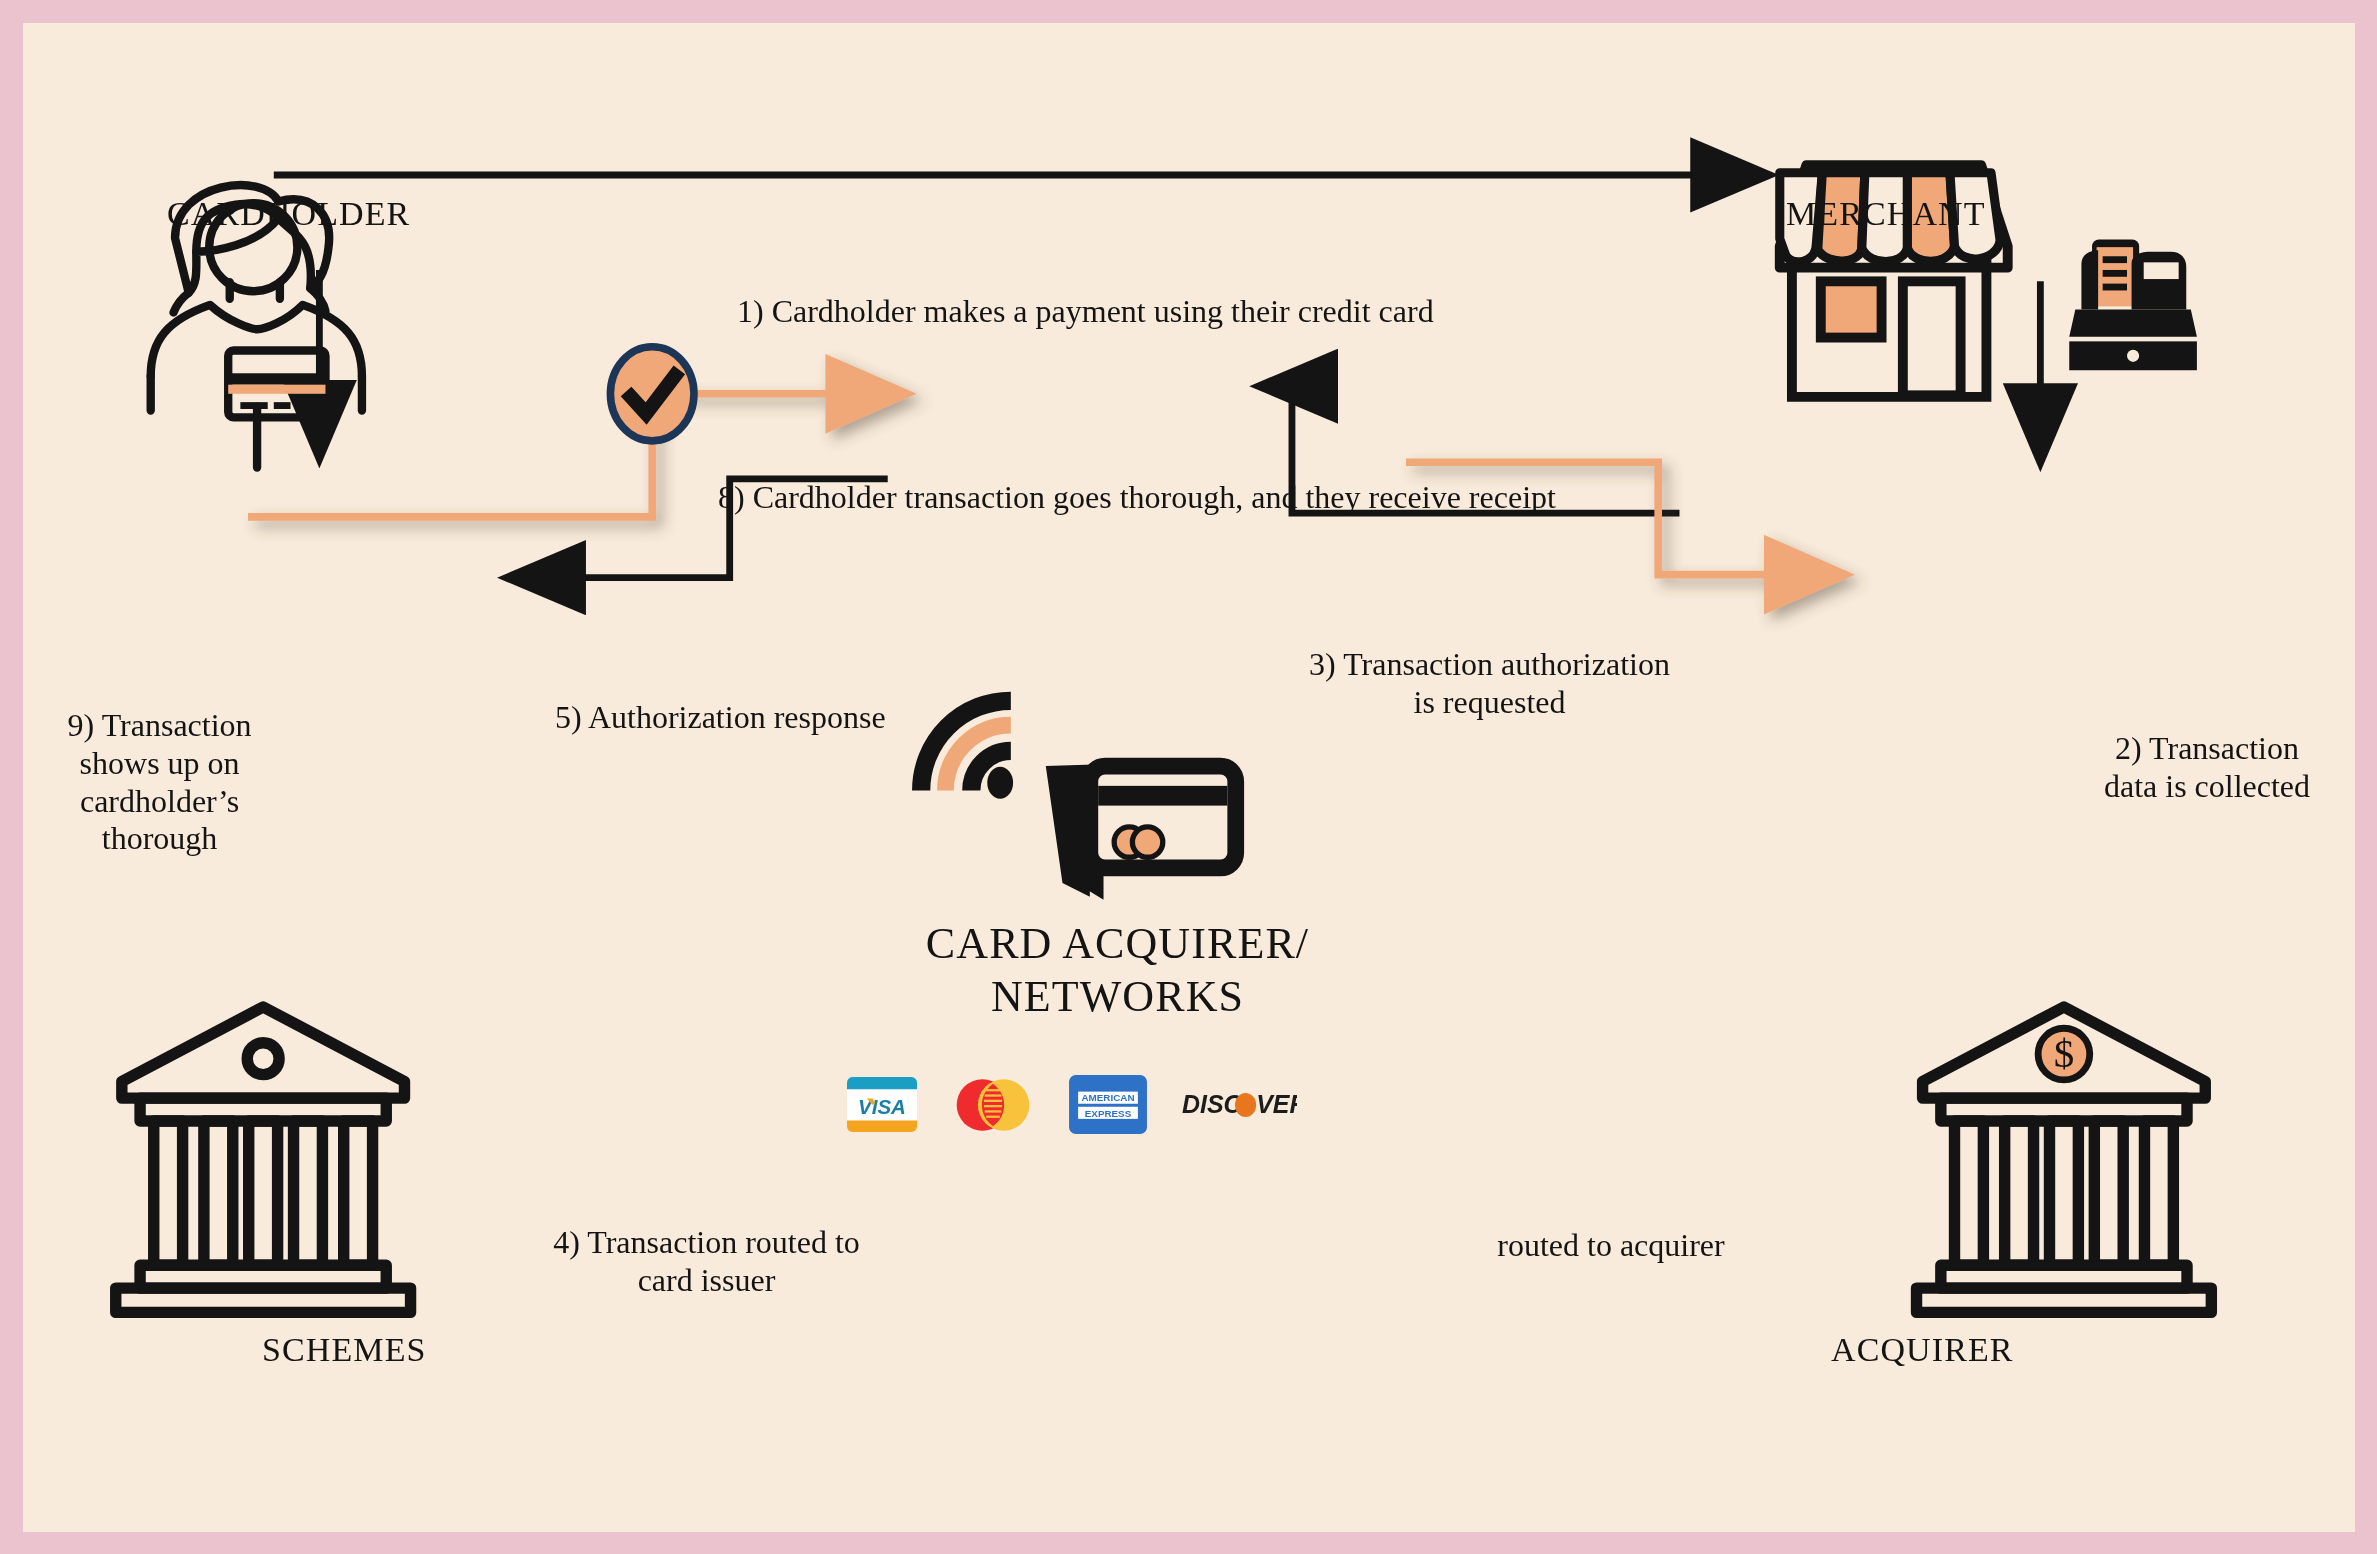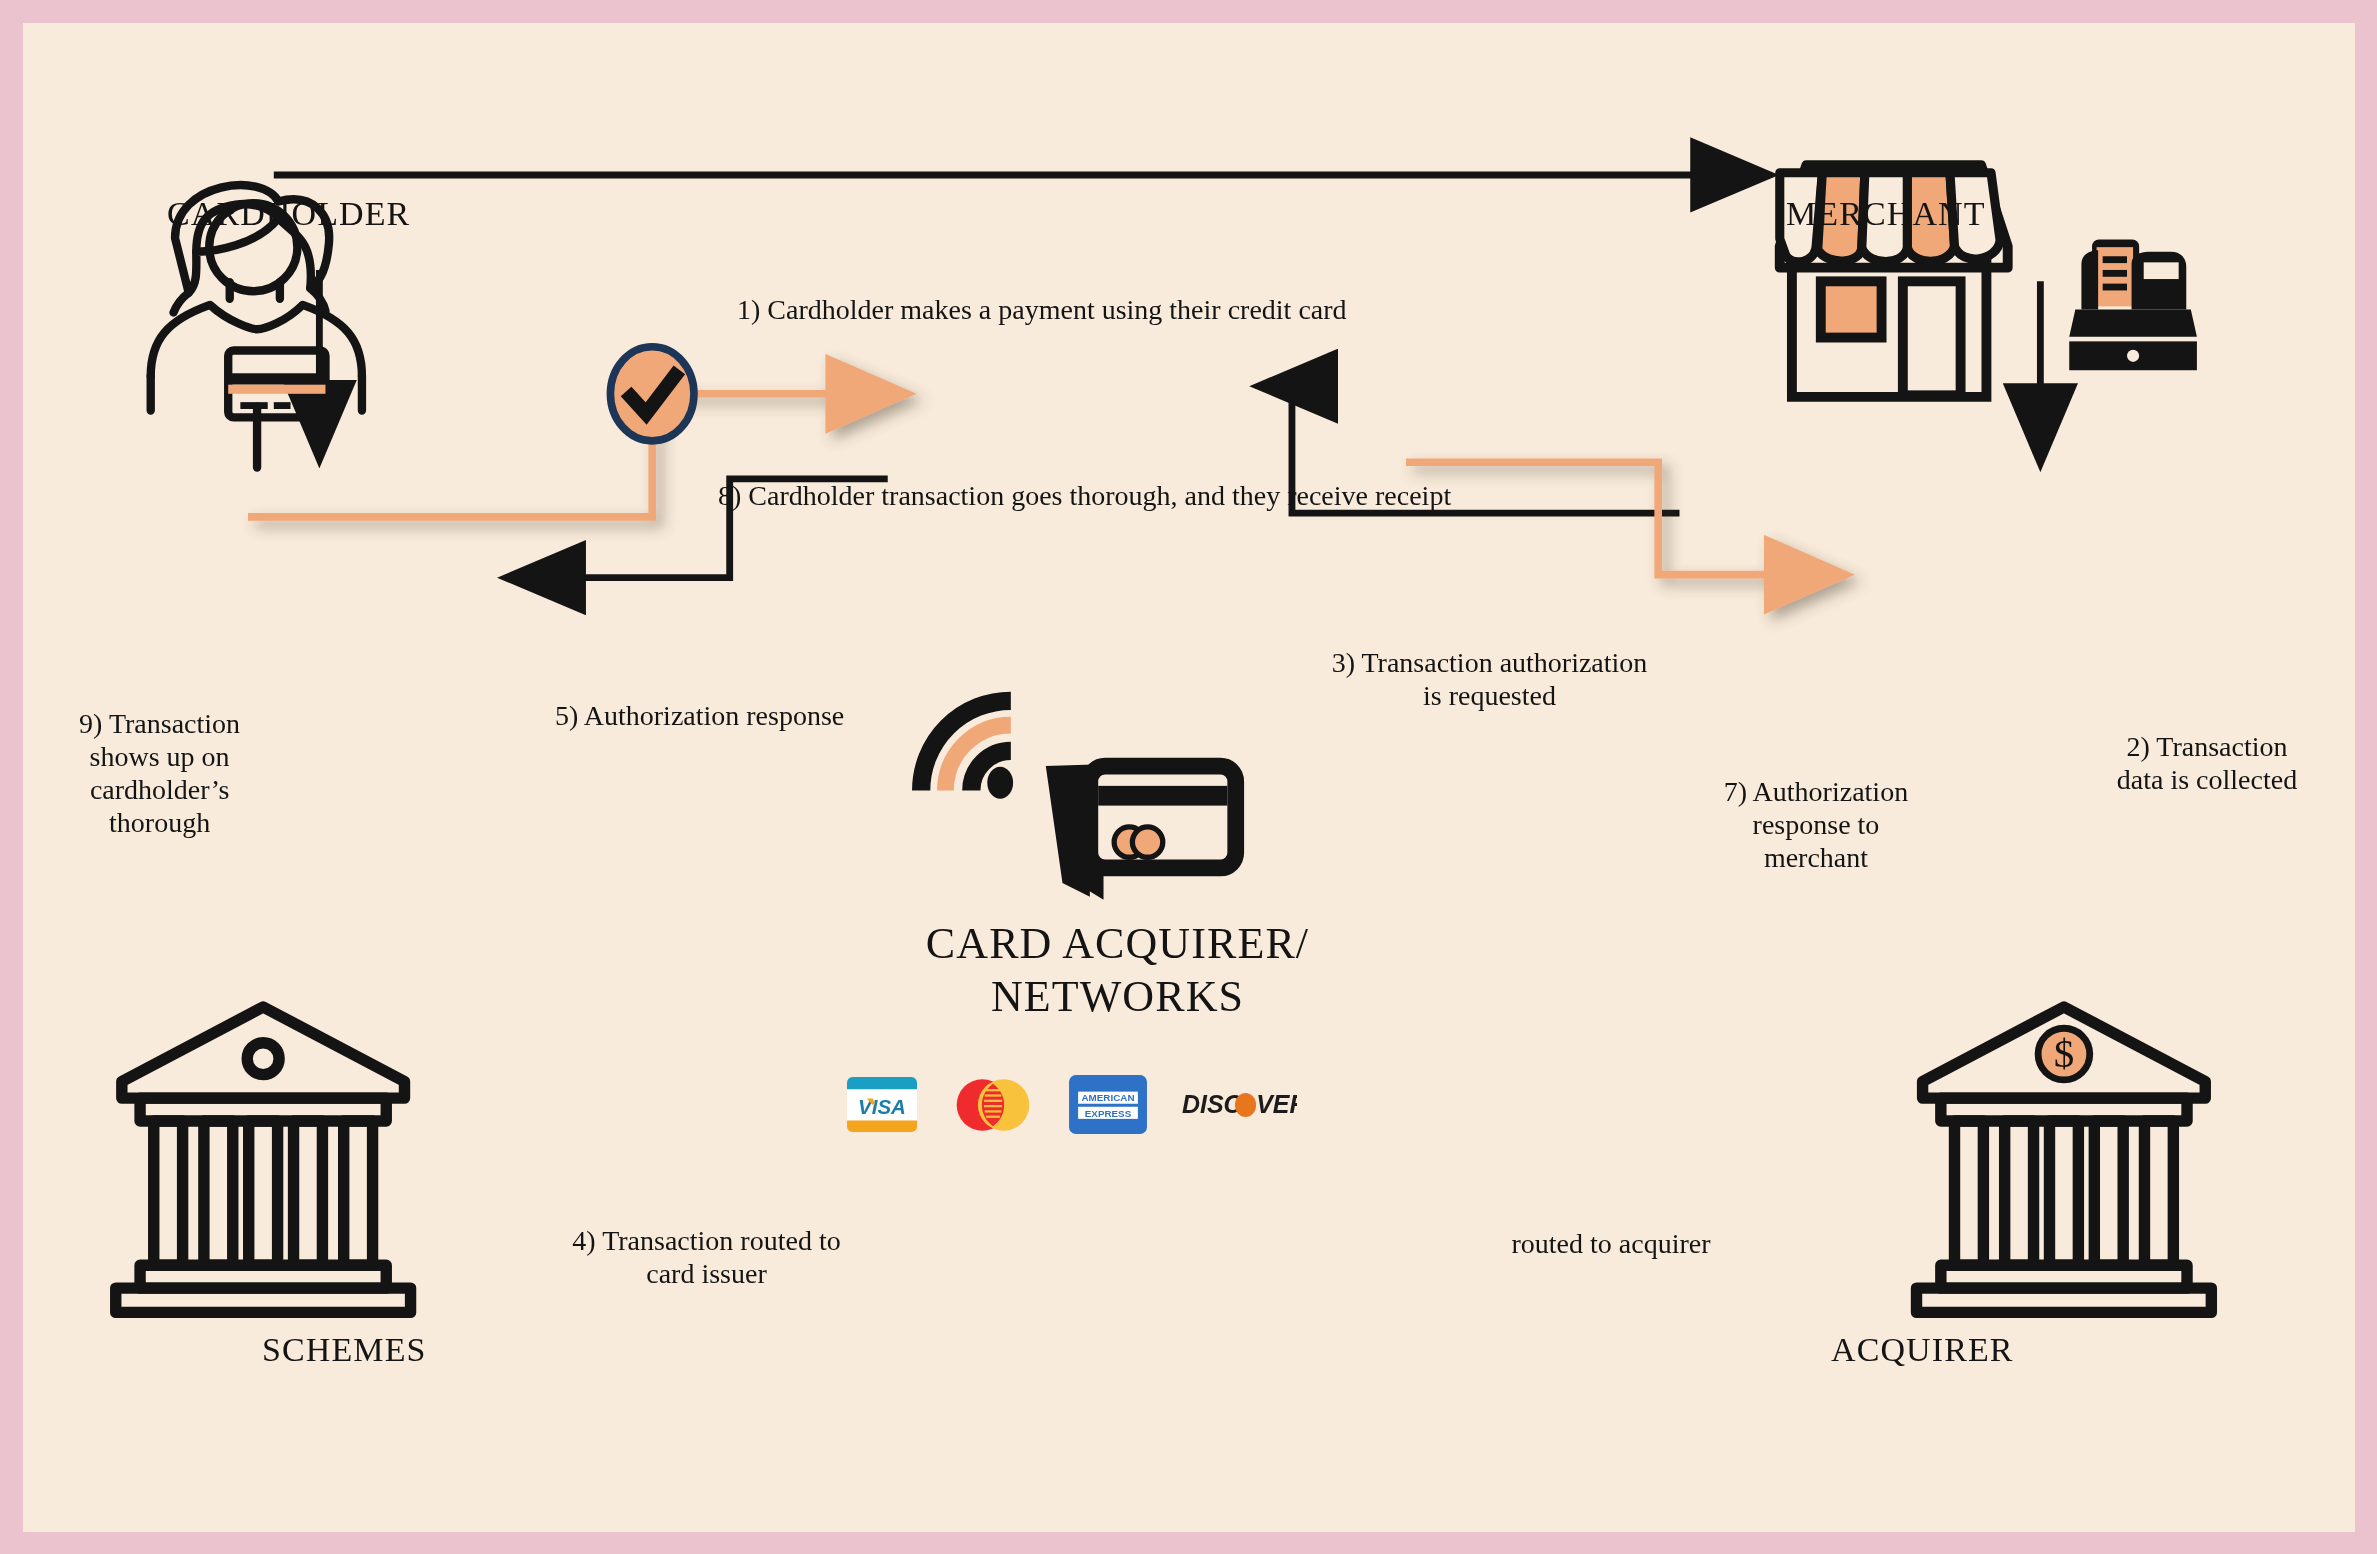--- a/index.html
+++ b/index.html
@@ -12,21 +12,21 @@
   #canvas{
     position:absolute;
     left:23px;top:23px;
     width:2332px;height:1509px;
     background:#f8ebdb;
   }
   .lyr{position:absolute;left:0;top:0;width:2332px;height:1509px;}
   svg.lyr{overflow:visible;}
   .txt{position:absolute;color:#141414;line-height:1.18;}
   .ttl{font-size:34px;letter-spacing:1.1px;white-space:nowrap;}
-  .step{font-size:28px;}
+  .step{font-size:32px;}
   .ctr{text-align:center;}
   .schemes{position:absolute;display:flex;align-items:center;gap:35px;}
   .logo{display:block;}
 </style>
 </head>
 <body>
 
 <div id="canvas">
 
   <svg class="lyr" viewBox="0 0 3069 1986">
@@ -264,25 +264,20 @@
     <div class="txt step ctr" style="position:static;">thorough</div>
   </div>
 
   <div class="txt step" style="left:532px;top:676px;white-space:nowrap;">5) Authorization response</div>
 
   <div style="position:absolute;left:1246px;top:623px;width:441px;">
     <div class="txt step ctr" style="position:static;">3) Transaction authorization</div>
     <div class="txt step ctr" style="position:static;">is requested</div>
   </div>
 
-  <div style="position:absolute;left:1664px;top:752px;width:258px;">
-    <div class="txt step ctr" style="position:static;">7) Authorization</div>
-    <div class="txt step ctr" style="position:static;">response to</div>
-    <div class="txt step ctr" style="position:static;">merchant</div>
-  </div>
 
   <div style="position:absolute;left:2036px;top:707px;width:296px;">
     <div class="txt step ctr" style="position:static;">2) Transaction</div>
     <div class="txt step ctr" style="position:static;">data is collected</div>
   </div>
 
   <div style="position:absolute;left:486px;top:1201px;width:395px;">
     <div class="txt step ctr" style="position:static;">4) Transaction routed to</div>
     <div class="txt step ctr" style="position:static;">card issuer</div>
   </div>

